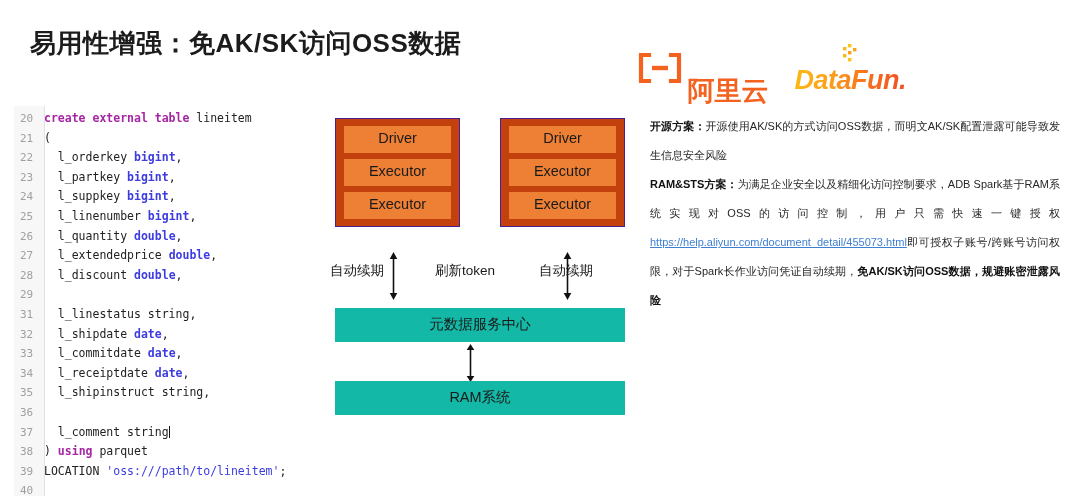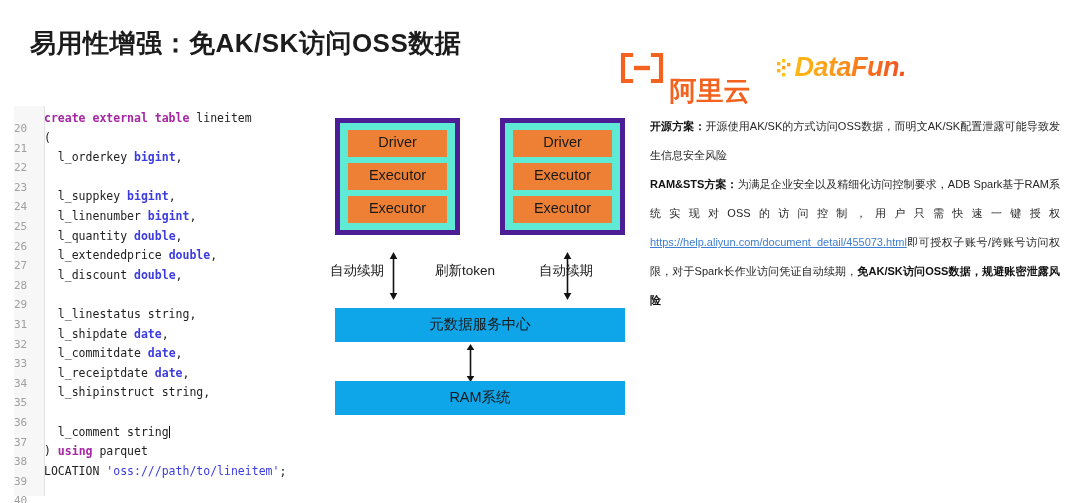--- a/index.html
+++ b/index.html
@@ -54,20 +54,21 @@
     color: #F4621F;
     letter-spacing: 0px;
     line-height: 1;
     margin-top: 48px;
   }
   
   .datafun-logo {
     display: flex;
     align-items: center;
     gap: 2px;
+    flex-direction: column;
   }
   .datafun-dots { display:block; }
   .datafun-text {
     font-size: 27px;
     font-weight: 700;
     font-style: italic;
     line-height: 1;
     letter-spacing: -0.5px;
     background: linear-gradient(95deg, #FDB913 0%, #FBA21A 30%, #F7751C 62%, #F04E23 100%);
     -webkit-background-clip: text;
@@ -104,25 +105,24 @@
   .code-line {
     display: flex;
     height: 19.6px;
     white-space: pre;
   }
   .ln {
     width: 30px;
     min-width: 30px;
     box-sizing: border-box;
     padding-right: 5px;
-    text-align: left;
+    text-align: center;
     color: #a0a0a0;
     font-size: 11px;
     user-select: none;
-    margin-top: 10px;
   }
   .code-text {
     padding-left: 0;
     color: #222222;
   }
   .tok-kw { color: #A626A4; font-weight: 700; }
   .tok-type { color: #3C3CE0; font-weight: 700; }
   .tok-str { color: #3C3CE0; }
   .caret {
     display: inline-block;
@@ -144,22 +144,22 @@
   .cluster-row {
     position: absolute;
     left: 0; top: 0;
     width: 290px;
     display: flex;
     justify-content: space-between;
   }
   .cluster-box {
     width: 125px;
     box-sizing: border-box;
-    border: 5px solid #4c1d95;
-    background: #5eead4;
+    border: 1px solid #4c1d95;
+    background: #c2410c;
     padding: 7px 8px;
   }
   .node-box {
     background: #ED8034;
     color: #1a1a1a;
     font-size: 14.5px;
     text-align: center;
     padding: 5px 0 6px;
     margin-bottom: 6px;
     line-height: 1.1;
@@ -198,21 +198,21 @@
   }
   .lbl-left   { left: -5px;  top: 0; }
   .lbl-center { left: 100px; top: 0; }
   .lbl-right  { left: 204px; top: 0; }
 
   .bar-box {
     position: absolute;
     left: 0;
     width: 290px;
     box-sizing: border-box;
-    background: #0ea5e9;
+    background: #14b8a6;
     color: #1a1a1a;
     font-size: 14.5px;
     text-align: center;
     padding: 7px 0 8px;
   }
   .meta-center { top: 190px; }
   .ram-system  { top: 263px; }
 
   .mid-arrow {
     position: absolute;
@@ -270,21 +270,21 @@
 
   </div>
 </div>
 
 <div class="code-panel">
   <div class="code-gutter"></div>
   <div class="code-lines" id="code-lines">
       <div class="code-line"><span class="ln">20</span><span class="code-text"><span class="tok-kw">create external table</span><span> lineitem</span></span></div>
       <div class="code-line"><span class="ln">21</span><span class="code-text"><span>(</span></span></div>
       <div class="code-line"><span class="ln">22</span><span class="code-text"><span>  l_orderkey </span><span class="tok-type">bigint</span><span>,</span></span></div>
-      <div class="code-line"><span class="ln">23</span></div>
+      <div class="code-line"><span class="ln">23</span><span class="code-text"><span>  l_partkey </span><span class="tok-type">bigint</span><span>,</span></span></div>
       <div class="code-line"><span class="ln">24</span><span class="code-text"><span>  l_suppkey </span><span class="tok-type">bigint</span><span>,</span></span></div>
       <div class="code-line"><span class="ln">25</span><span class="code-text"><span>  l_linenumber </span><span class="tok-type">bigint</span><span>,</span></span></div>
       <div class="code-line"><span class="ln">26</span><span class="code-text"><span>  l_quantity </span><span class="tok-type">double</span><span>,</span></span></div>
       <div class="code-line"><span class="ln">27</span><span class="code-text"><span>  l_extendedprice </span><span class="tok-type">double</span><span>,</span></span></div>
       <div class="code-line"><span class="ln">28</span><span class="code-text"><span>  l_discount </span><span class="tok-type">double</span><span>,</span></span></div>
       <div class="code-line"><span class="ln">29</span></div>
       <div class="code-line"><span class="ln">31</span><span class="code-text"><span>  l_linestatus string,</span></span></div>
       <div class="code-line"><span class="ln">32</span><span class="code-text"><span>  l_shipdate </span><span class="tok-type">date</span><span>,</span></span></div>
       <div class="code-line"><span class="ln">33</span><span class="code-text"><span>  l_commitdate </span><span class="tok-type">date</span><span>,</span></span></div>
       <div class="code-line"><span class="ln">34</span><span class="code-text"><span>  l_receiptdate </span><span class="tok-type">date</span><span>,</span></span></div>

